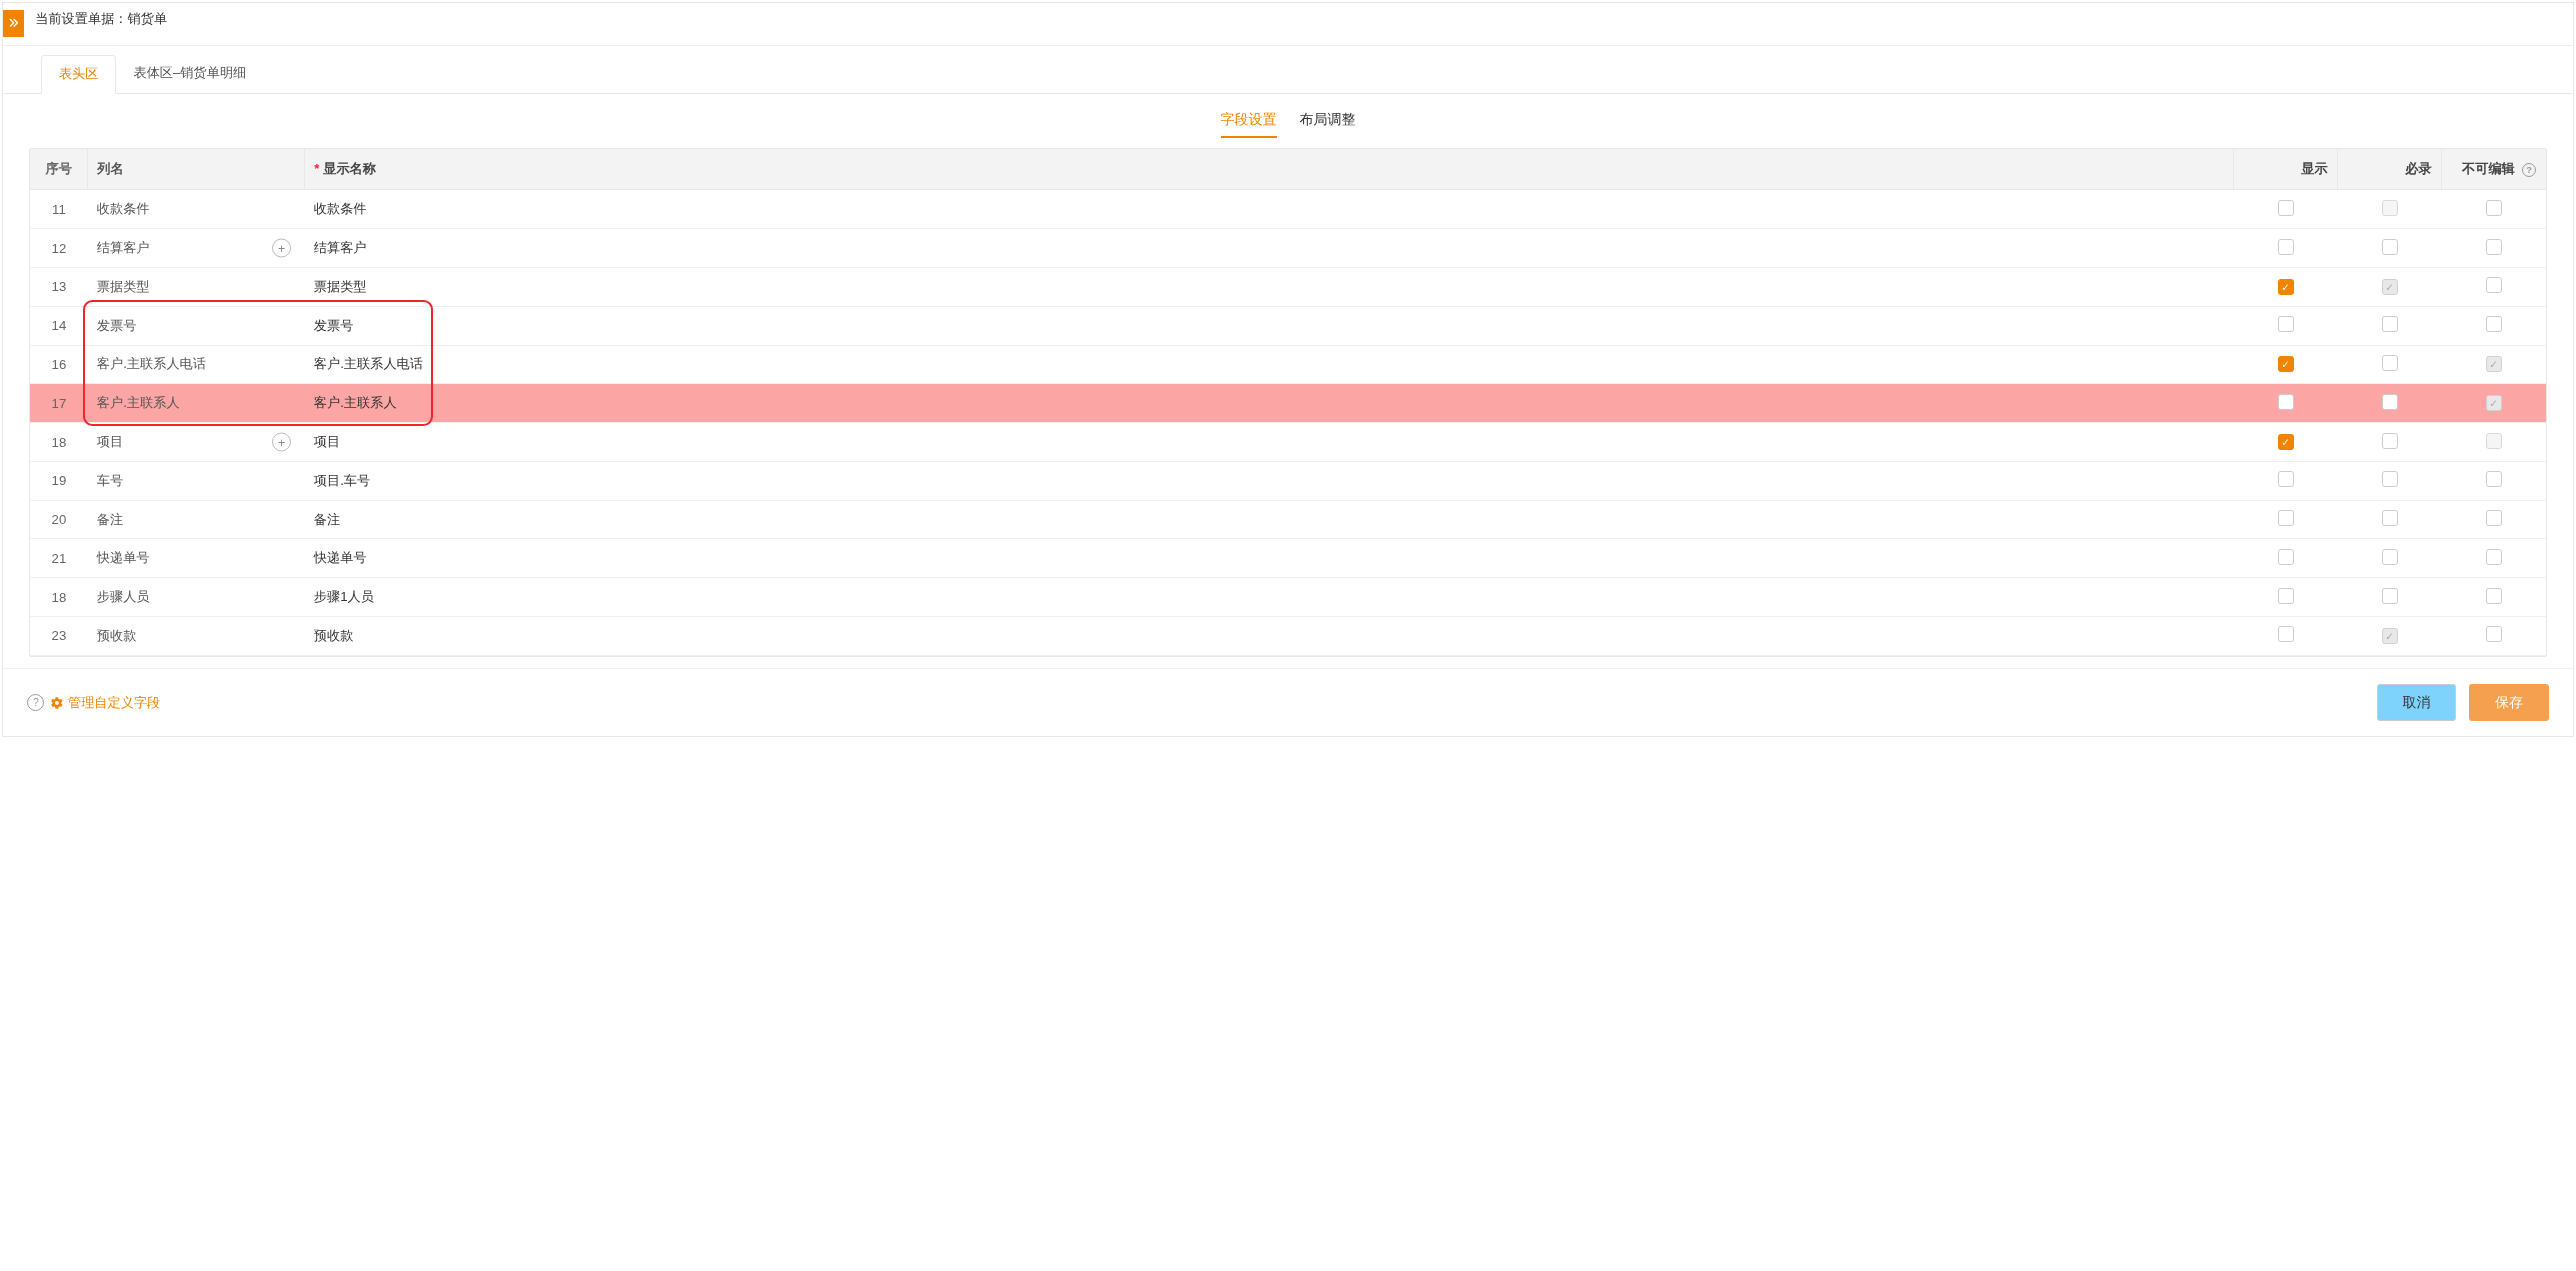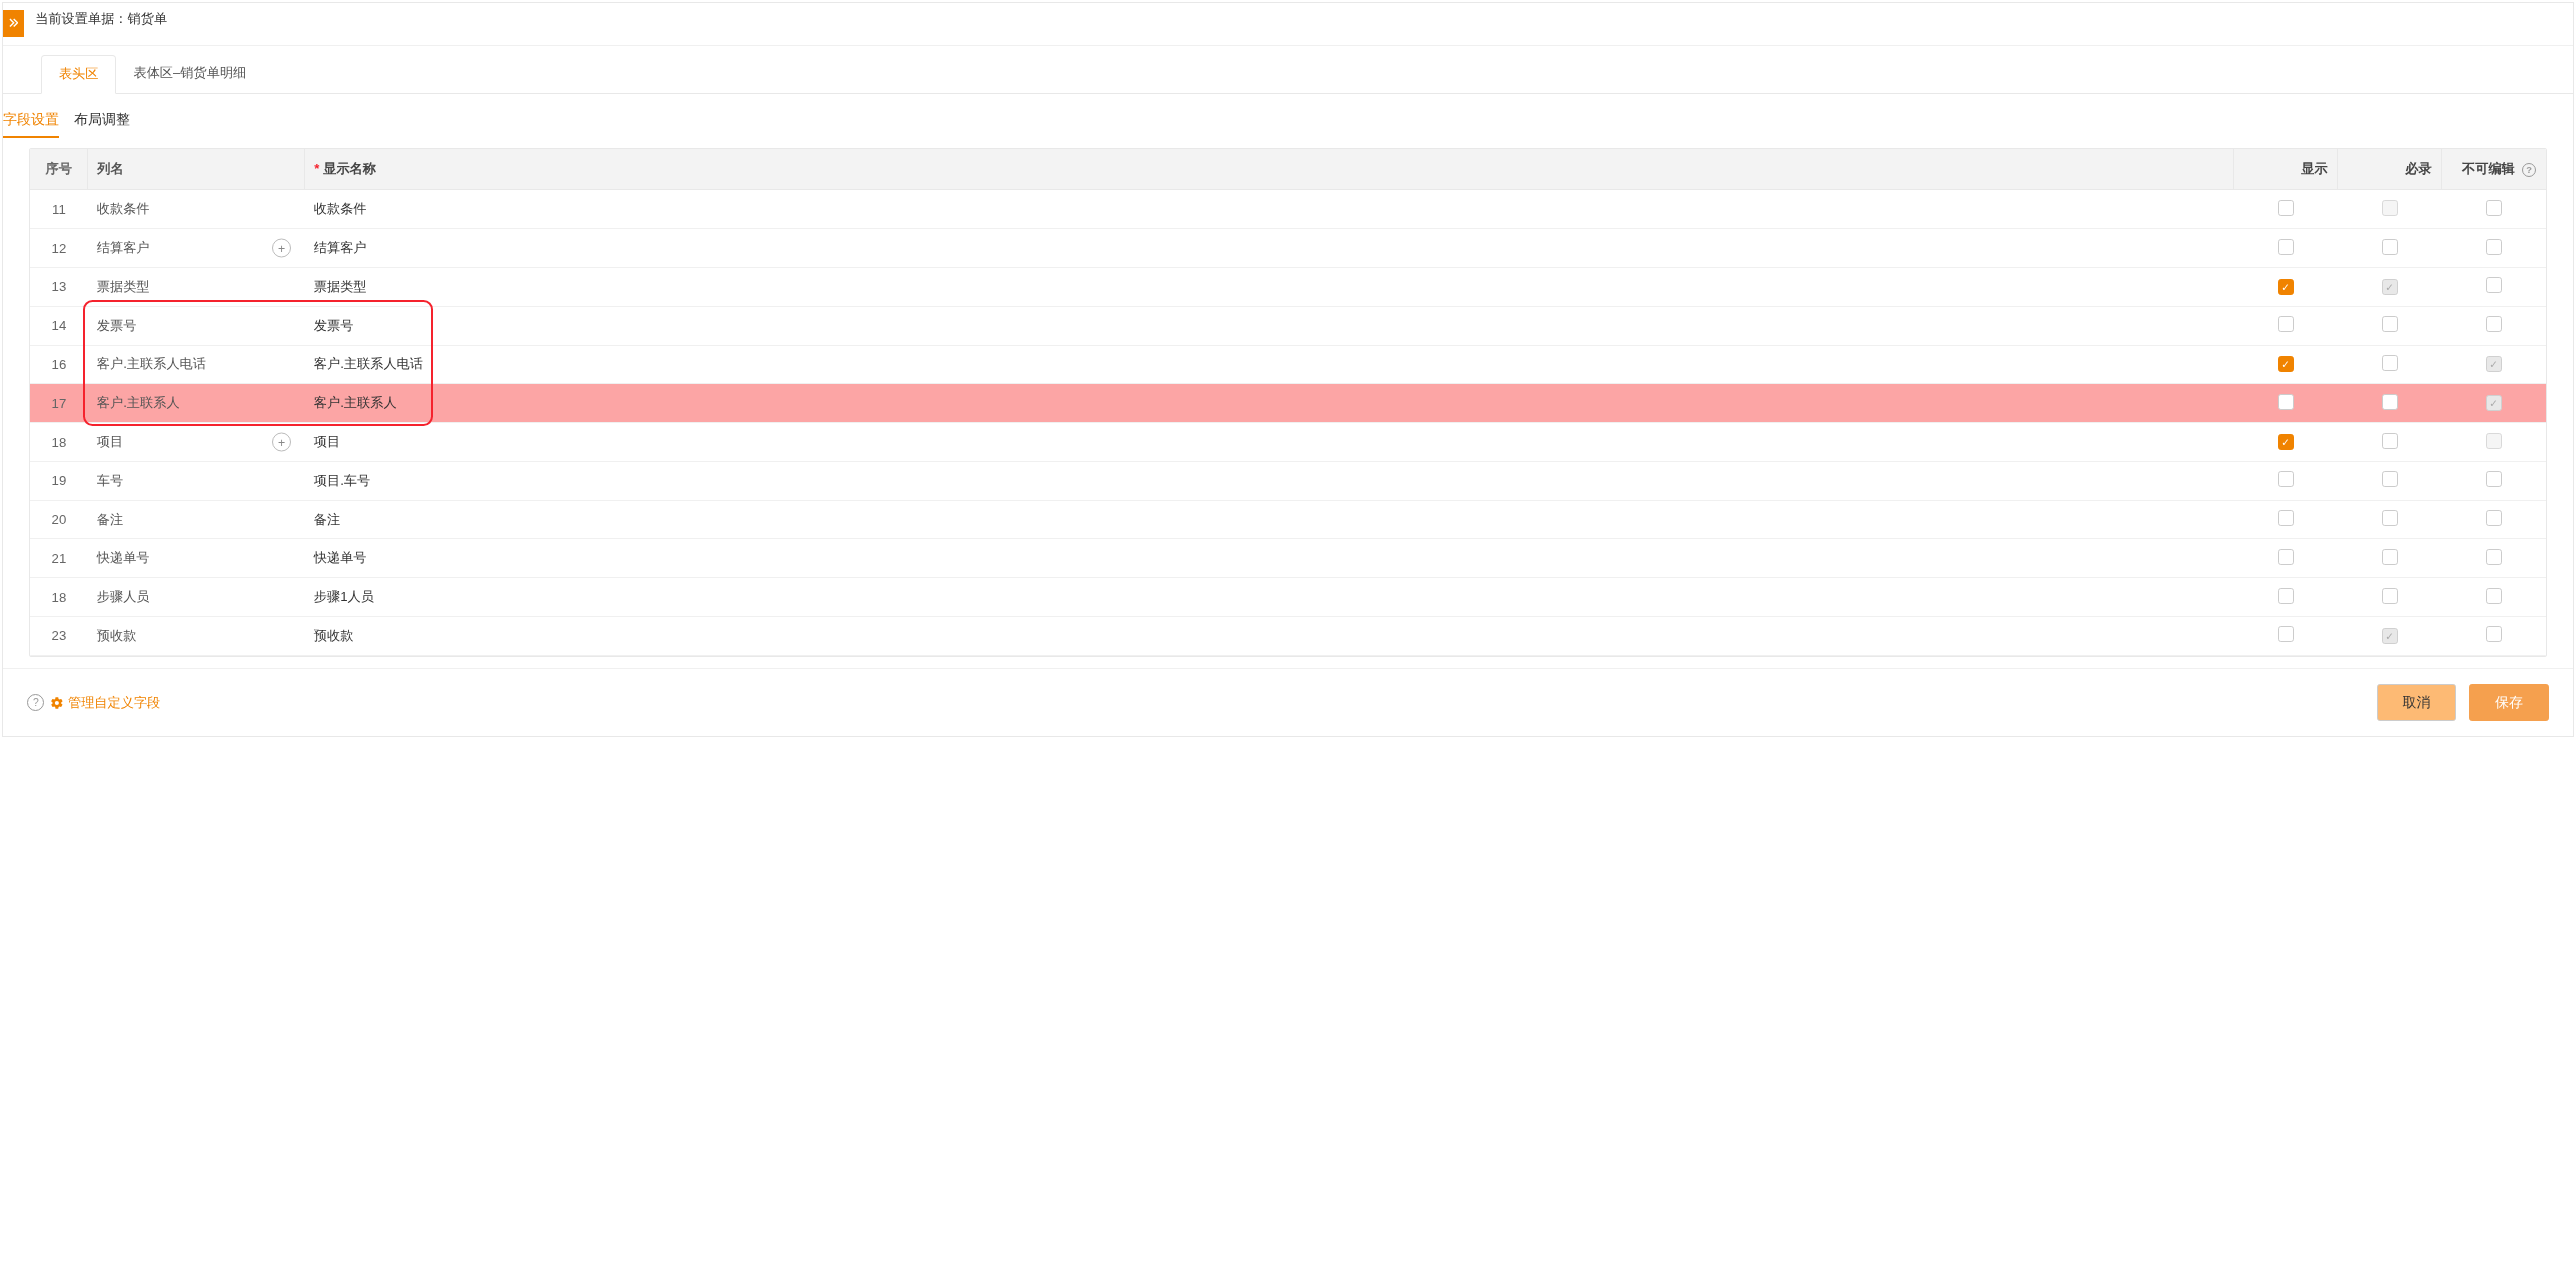--- a/index.html
+++ b/index.html
@@ -53,21 +53,22 @@
   color: #f08300;
   position: relative;
   z-index: 2;
 }
 .tabs-top-underline {
   border-bottom: 0.9px solid #e8e8e8;
   margin-top: -0.9px;
 }
 .subtabs {
   display: flex;
-  gap: 15px;
+  justify-content: center;
+  gap: 23px;
   padding: 17px 0 9.4px 0;
   font-family: Liberation Serif, serif;
 }
 .subtab {
   font-size: 14px;
   color: #333;
   padding-bottom: 7.6px;
   cursor: pointer;
 }
 .subtab.active {
@@ -201,21 +202,21 @@
 .gear-icon {
   width: 14px; height: 14px; display:inline-block;
 }
 .footer-right { display: flex; gap: 13.2px; }
 .btn {
   padding: 8.5px 24.6px;
   border-radius: 2.8px;
   font-size: 14px;
   cursor: pointer;
   border: 0.9px solid #ccc;
-  background: #fdba74;
+  background: #7dd3fc;
   color: #333;
 }
 .btn.primary {
   background: #f5a04e;
   border-color: #f5a04e;
   color: #fff;
 }
 </style>
 </head>
 <body>

